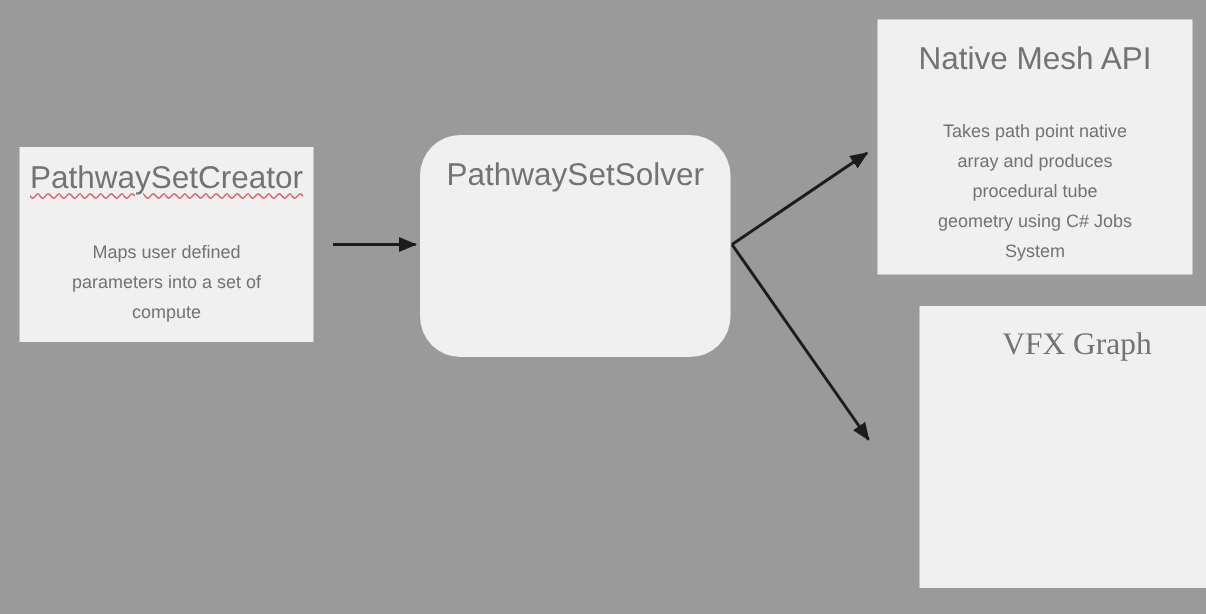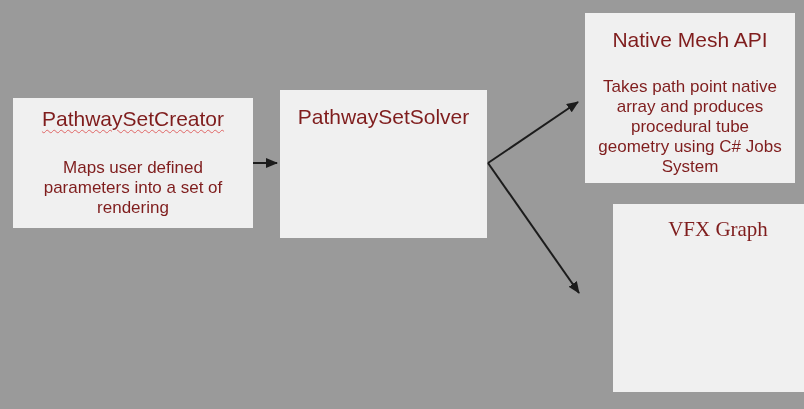--- a/index.html
+++ b/index.html
@@ -18,43 +18,43 @@
   .arrows {
     position: absolute;
     left: 0;
     top: 0;
     pointer-events: none;
   }
   .node {
     position: absolute;
     background: #f0f0f0;
     text-align: center;
-    color: #7f1d1d;
+    color: #737373;
     box-sizing: border-box;
   }
   .node-title {
     font-size: 21px;
     line-height: 24px;
     white-space: nowrap;
   }
   .node-desc {
-    font-size: 17px;
+    font-size: 12px;
     line-height: 20px;
     white-space: pre-line;
   }
   .misspelled {
     text-decoration-line: underline;
     text-decoration-style: wavy;
     text-decoration-color: #e06666;
     text-decoration-thickness: 1px;
     text-underline-offset: 3px;
   }
-  .node-1 { left: 13px;  top: 98px;  width: 240px; height: 130px; padding-top: 9px; }
+  .node-1 { left: 13px;  top: 98px;  width: 196px; height: 130px; padding-top: 9px; }
   .node-1 .node-title { margin-bottom: 27px; }
-  .node-2 { left: 280px; top: 90px;  width: 207px; height: 148px; padding-top: 15px; }
+  .node-2 { left: 280px; top: 90px;  width: 207px; height: 148px; padding-top: 15px; border-radius: 27px; }
   .node-2 .node-title { margin-bottom: 27px; }
   .node-3 { left: 585px; top: 13px;  width: 210px; height: 170px; padding-top: 15px; }
   .node-3 .node-title { margin-bottom: 25px; }
   .node-4 { left: 613px; top: 204px; width: 210px; height: 188px; padding-top: 13px; font-family: Liberation Serif, serif; }
   .node-4 .node-title { margin-bottom: 21px; }
 </style>
 </head>
 <body>
 
 <div class="canvas">
@@ -67,21 +67,21 @@
     </defs>
     <line x1="222" y1="163" x2="277" y2="163" stroke-width="2" marker-end="url(#arrowhead)" stroke="#1c1c1c"></line>
     <line x1="488" y1="163" x2="578" y2="102" stroke-width="2" marker-end="url(#arrowhead)" stroke="#1c1c1c"></line>
     <line x1="488" y1="163" x2="579" y2="293" stroke-width="2" marker-end="url(#arrowhead)" stroke="#1c1c1c"></line>
   </svg>
 
   <div class="node node-1">
     <div class="node-title misspelled">PathwaySetCreator</div>
     <div class="node-desc">Maps user defined
 parameters into a set of
-rendering</div>
+compute</div>
   </div>
 
   <div class="node node-2">
     <div class="node-title">PathwaySetSolver</div>
   </div>
 
   <div class="node node-3">
     <div class="node-title">Native Mesh API</div>
     <div class="node-desc">Takes path point native
 array and produces

